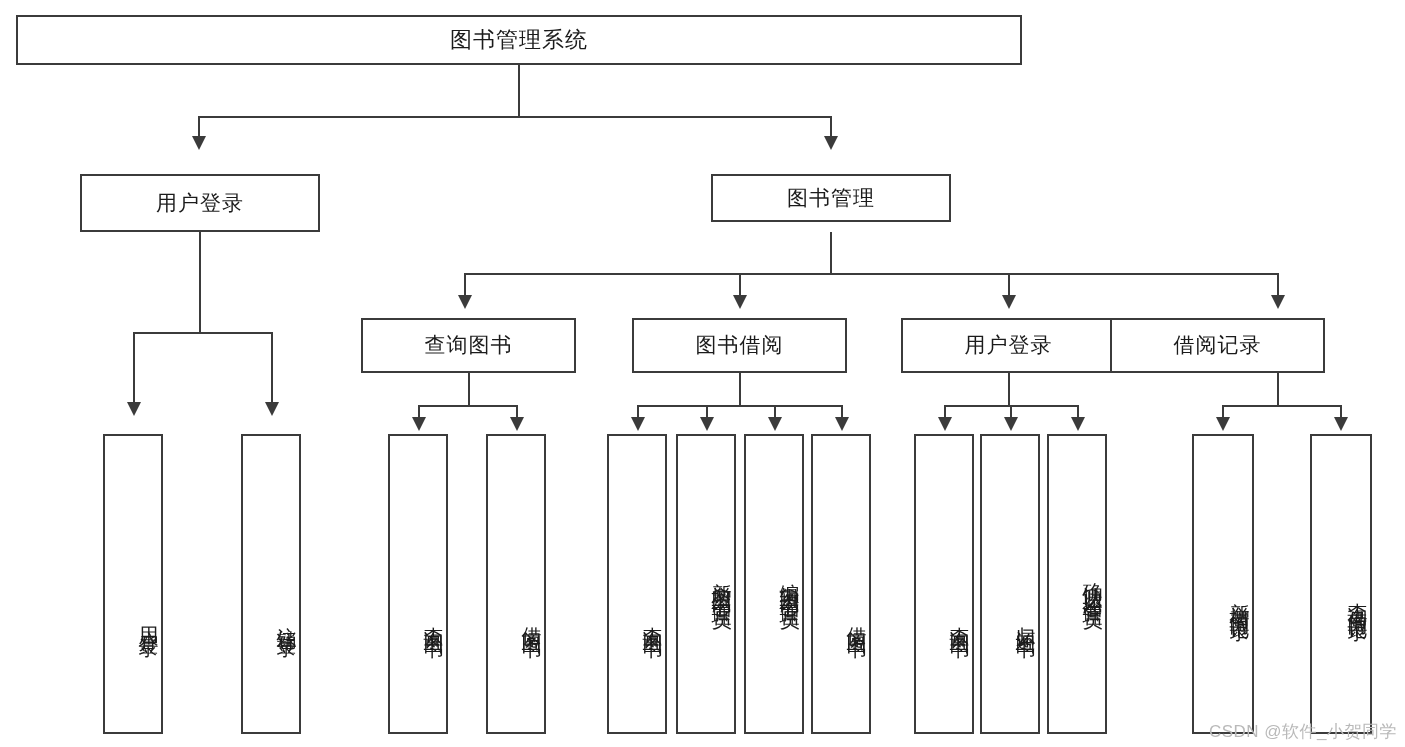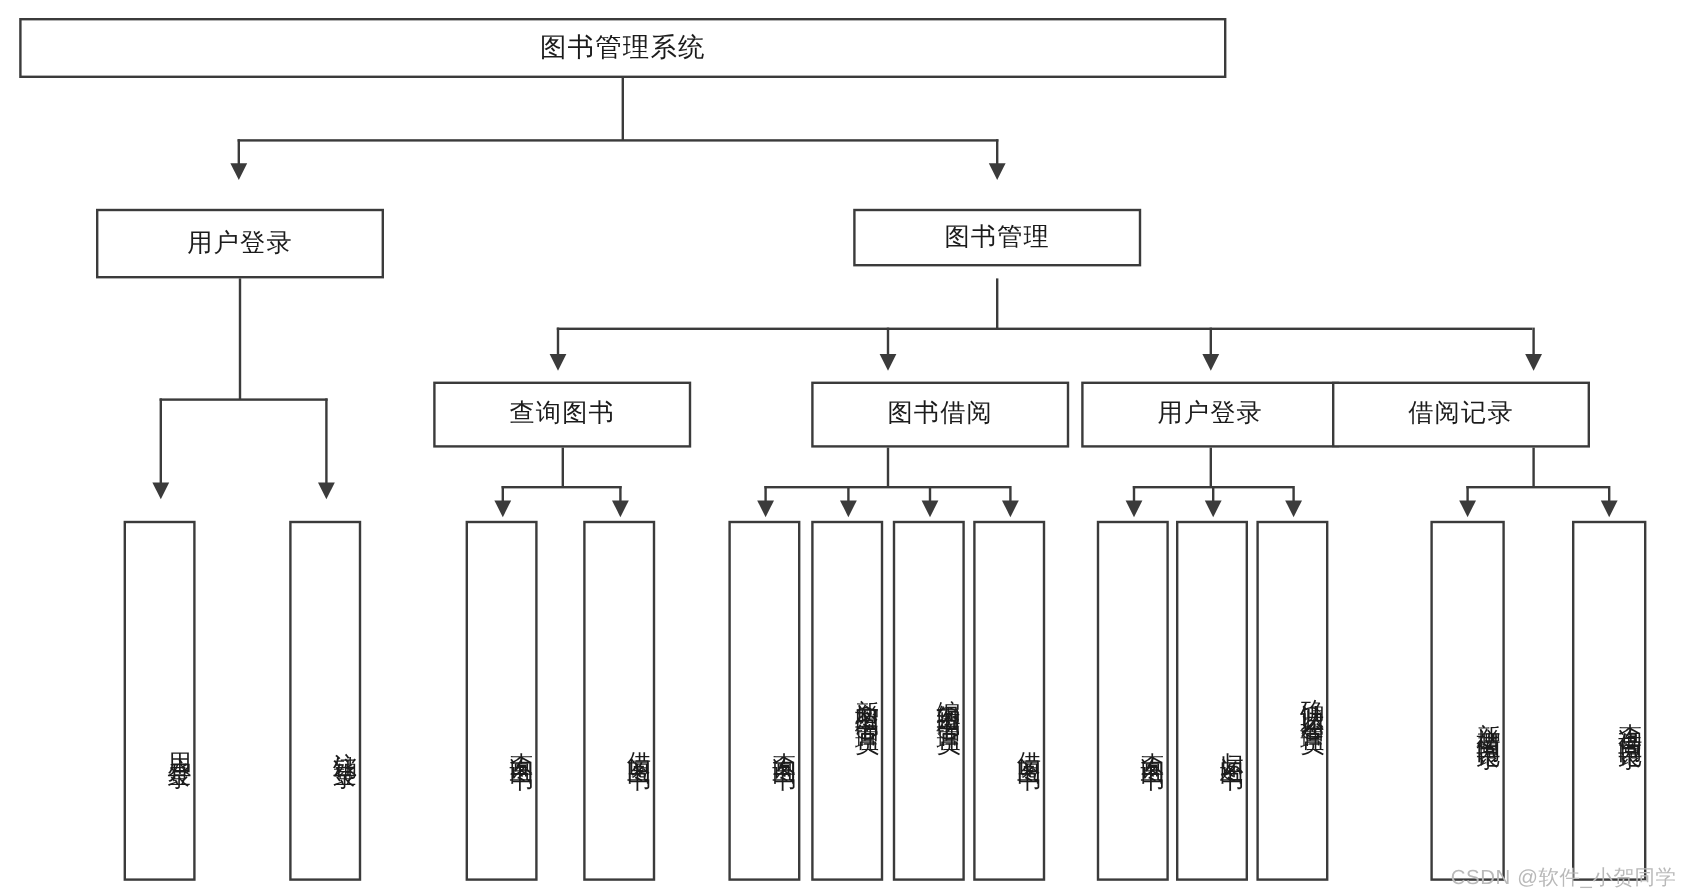--- a/index.html
+++ b/index.html
@@ -102,21 +102,21 @@
   <div class="ln v" style="left:739px;top:273px;height:24px;"></div>
   <div class="arrow" style="left:733px;top:295px;"></div>
   <div class="ln v" style="left:1008px;top:273px;height:24px;"></div>
   <div class="arrow" style="left:1002px;top:295px;"></div>
   <div class="ln v" style="left:1277px;top:273px;height:24px;"></div>
   <div class="arrow" style="left:1271px;top:295px;"></div>
 
   <div class="node h" style="left:361px;top:318px;width:215px;height:55px;">
     <span>查询图书</span>
   </div>
-  <div class="node h" style="left:632px;top:318px;width:215px;height:55px;margin-left:44px;">
+  <div class="node h" style="left:632px;top:318px;width:215px;height:55px;">
     <span>图书借阅</span>
   </div>
   <div class="node h" style="left:901px;top:318px;width:215px;height:55px;">
     <span>用户登录</span>
   </div>
   <div class="node h" style="left:1110px;top:318px;width:215px;height:55px;">
     <span>借阅记录</span>
   </div>
 
   <div class="ln v" style="left:468px;top:373px;height:33px;"></div>

